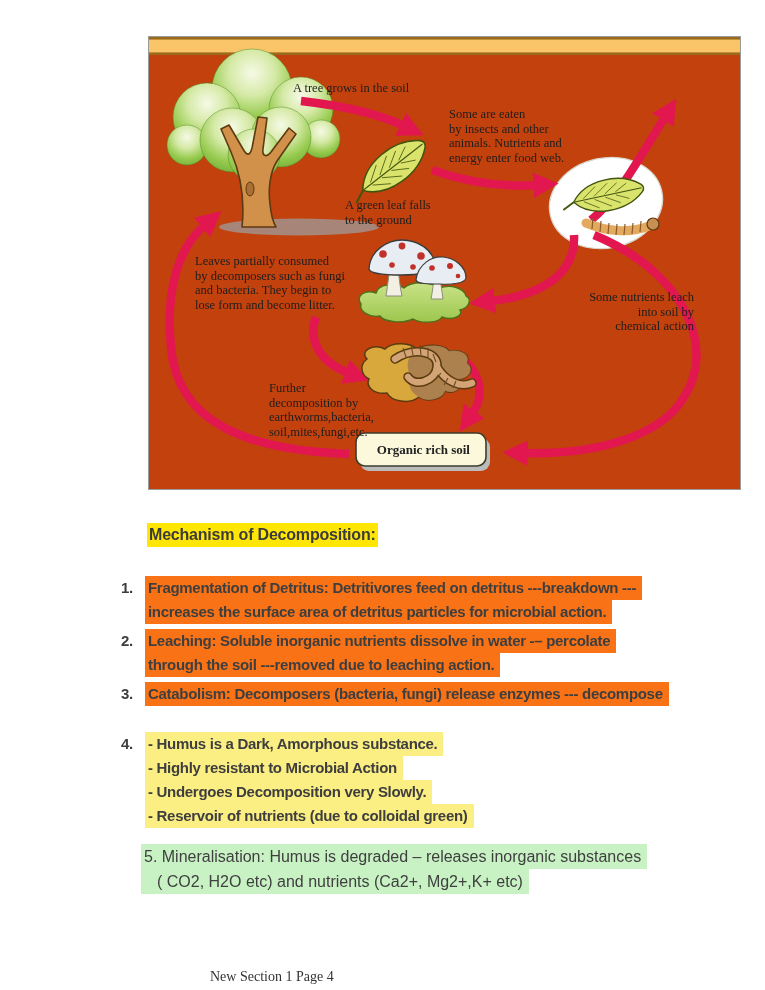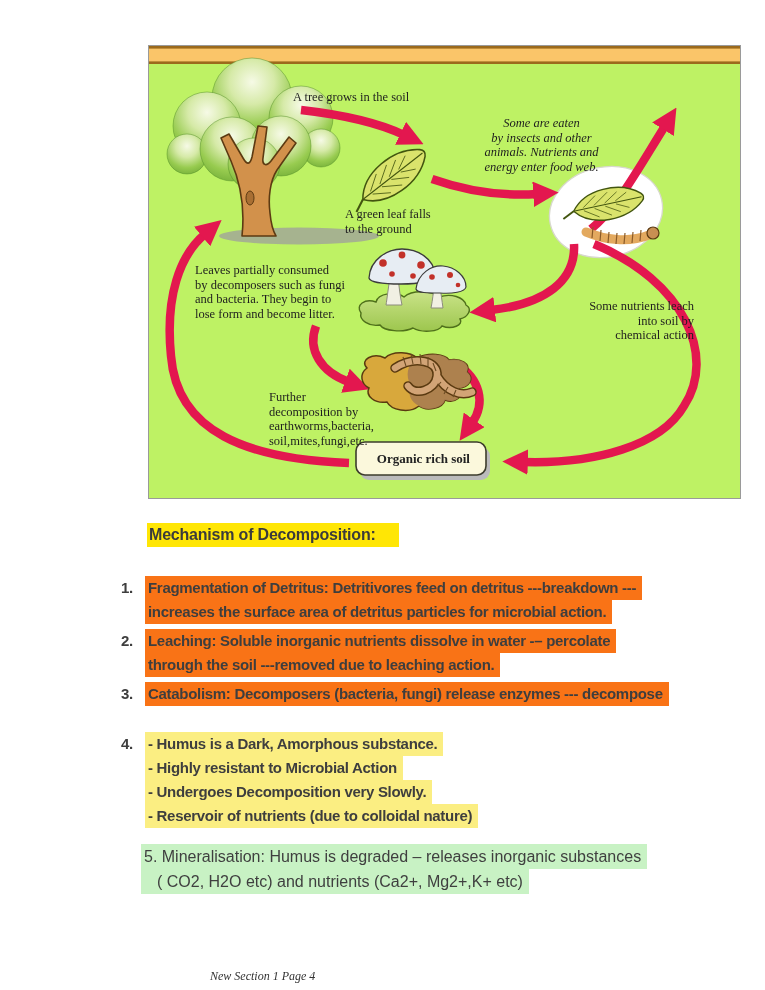--- a/index.html
+++ b/index.html
@@ -3,45 +3,45 @@
 <meta charset="utf-8">
 <style>
   html,body { margin:0; padding:0; background:#fff; }
   .page {
     position:relative; width:765px; height:990px; background:#ffffff;
     font-family:"Liberation Sans", sans-serif; overflow:hidden;
   }
 
   
   .figure {
-    position:absolute; left:148px; top:45px; width:591px; height:452px;
-    border:1px solid #9a9a9a; background:#bef264; box-sizing:content-box;
+    position:absolute; left:148px; top:36px; width:591px; height:452px;
+    border:1px solid #9a9a9a; background:#c2410c; box-sizing:content-box;
   }
   .figure svg { position:absolute; left:0; top:0; }
   .fig-label {
     position:absolute; font-family:"Liberation Serif", serif;
     font-size:12.5px; line-height:14.5px; color:#1e1e1e; white-space:pre-line;
   }
   .lbl-tree   { left:144px; top:44px; }
-  .lbl-eaten  { left:300px; top:70px; width:185px; text-align:center;font-style:italic; }
+  .lbl-eaten  { left:300px; top:70px; width:185px; text-align:left; }
   .lbl-falls  { left:196px; top:161px; }
   .lbl-consumed { left:46px; top:217px; }
   .lbl-leach  { right:46px; top:253px; text-align:right; }
   .lbl-further{ left:120px; top:344px; }
   .lbl-organic{
     left:207px; top:396px; width:114px; height:33px; line-height:33px;
     text-align:right; font-weight:bold; font-size:13px; color:#222;border-radius:15px;
   }
 
   
   .heading {
     position:absolute; left:147px; top:526px;
     font-weight:bold; font-size:16px; letter-spacing:-0.2px; color:#3b3b3b;
   }
-  .heading span { background:#ffe605; padding:3px 23px 4px 2px; }
+  .heading span { background:#ffe605; padding:3px 2px 4px 2px; }
 
   .list {
     position:absolute; left:121px; top:576px;
     font-weight:bold; font-size:15px; letter-spacing:-0.3px;
     color:#3e3e3e;
   }
   .item { display:flex; margin-bottom:5px; }
   .num  { width:24px; flex:none; line-height:24px; }
   .ln   { width:max-content; line-height:24px; padding:0 6px 0 3px; }
   .hl-green  .ln { background:#f97316; }
@@ -49,21 +49,21 @@
   .item-4 { margin-top:26px; }
   .item-5 {
     margin-top:16px; margin-left:20px;
     font-weight:normal; font-size:16px; letter-spacing:0; color:#3f3f3f;align-items:center;
   }
   .item-5 .ln { line-height:25px; background:#c8f2c4; }
   .item-5 .ln.indent { padding-left:16px; }
 
   .footer {
     position:absolute; left:210px; top:969px;
-    font-family:"Liberation Serif", serif; font-size:12px; color:#333;font-style:italic;
+    font-family:"Liberation Serif", serif; font-size:14px; color:#333;
   }
 </style>
 </head>
 <body>
 
 <div class="page">
 
   <div class="figure">
     <svg width="591" height="452" viewBox="0 0 591 452">
       <defs>
@@ -247,21 +247,21 @@
         <div class="ln">Catabolism: Decomposers (bacteria, fungi) release enzymes --- decompose</div>
       </div>
     </div>
 
     <div class="item hl-yellow item-4">
       <div class="num">4.</div>
       <div class="lines">
         <div class="ln">- Humus is a Dark, Amorphous substance.</div>
         <div class="ln">- Highly resistant to Microbial Action</div>
         <div class="ln">- Undergoes Decomposition very Slowly.</div>
-        <div class="ln">- Reservoir of nutrients (due to colloidal nature)</div>
+        <div class="ln">- Reservoir of nutrients (due to colloidal green)</div>
       </div>
     </div>
 
     <div class="item item-5">
       <div class="lines">
         <div class="ln">5. Mineralisation: Humus is degraded – releases inorganic substances</div>
         <div class="ln indent">( CO2, H2O etc) and nutrients (Ca2+, Mg2+,K+ etc)</div>
       </div>
     </div>
 

